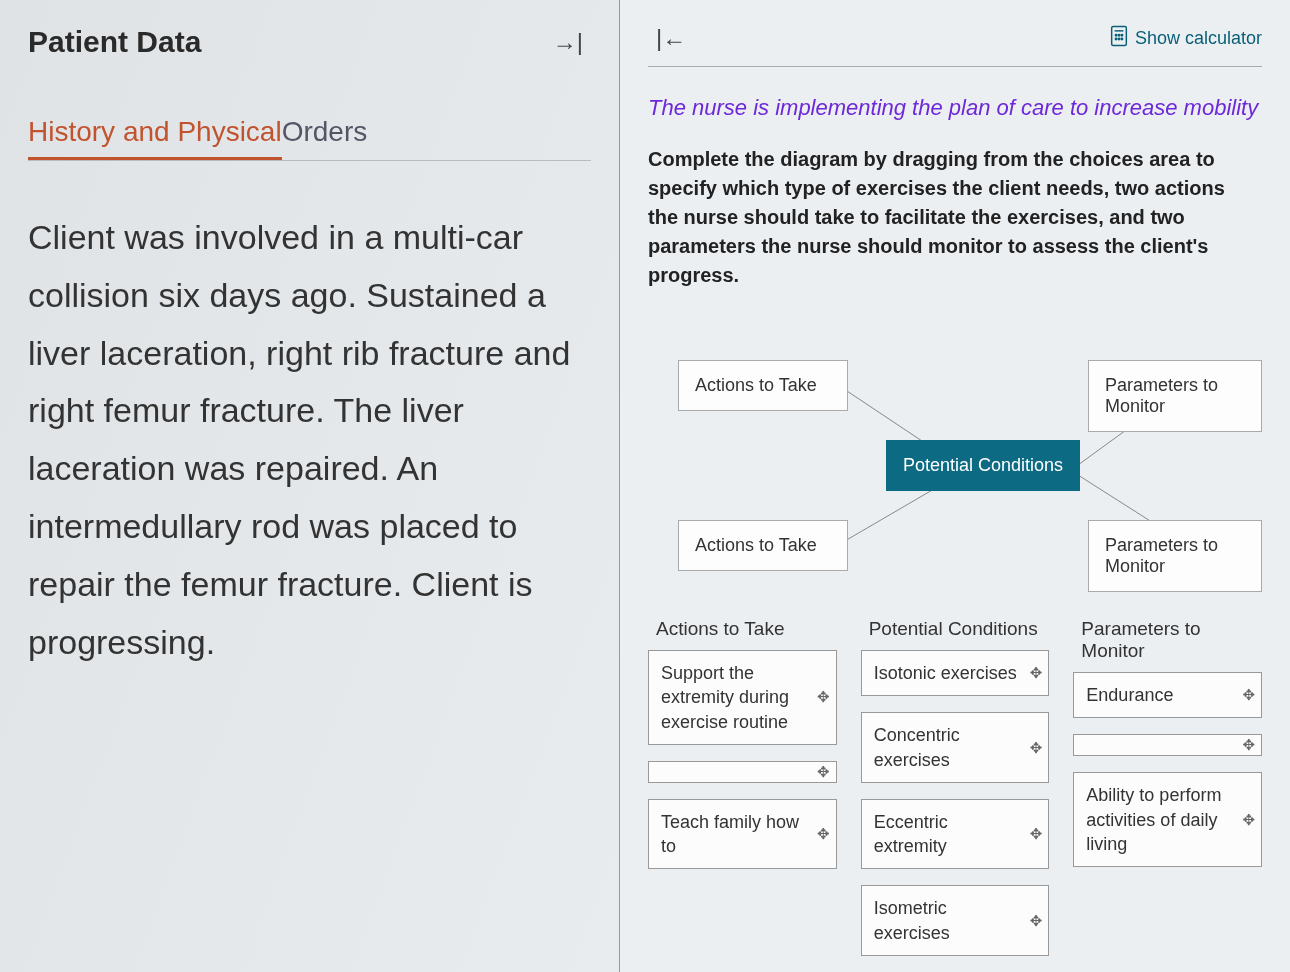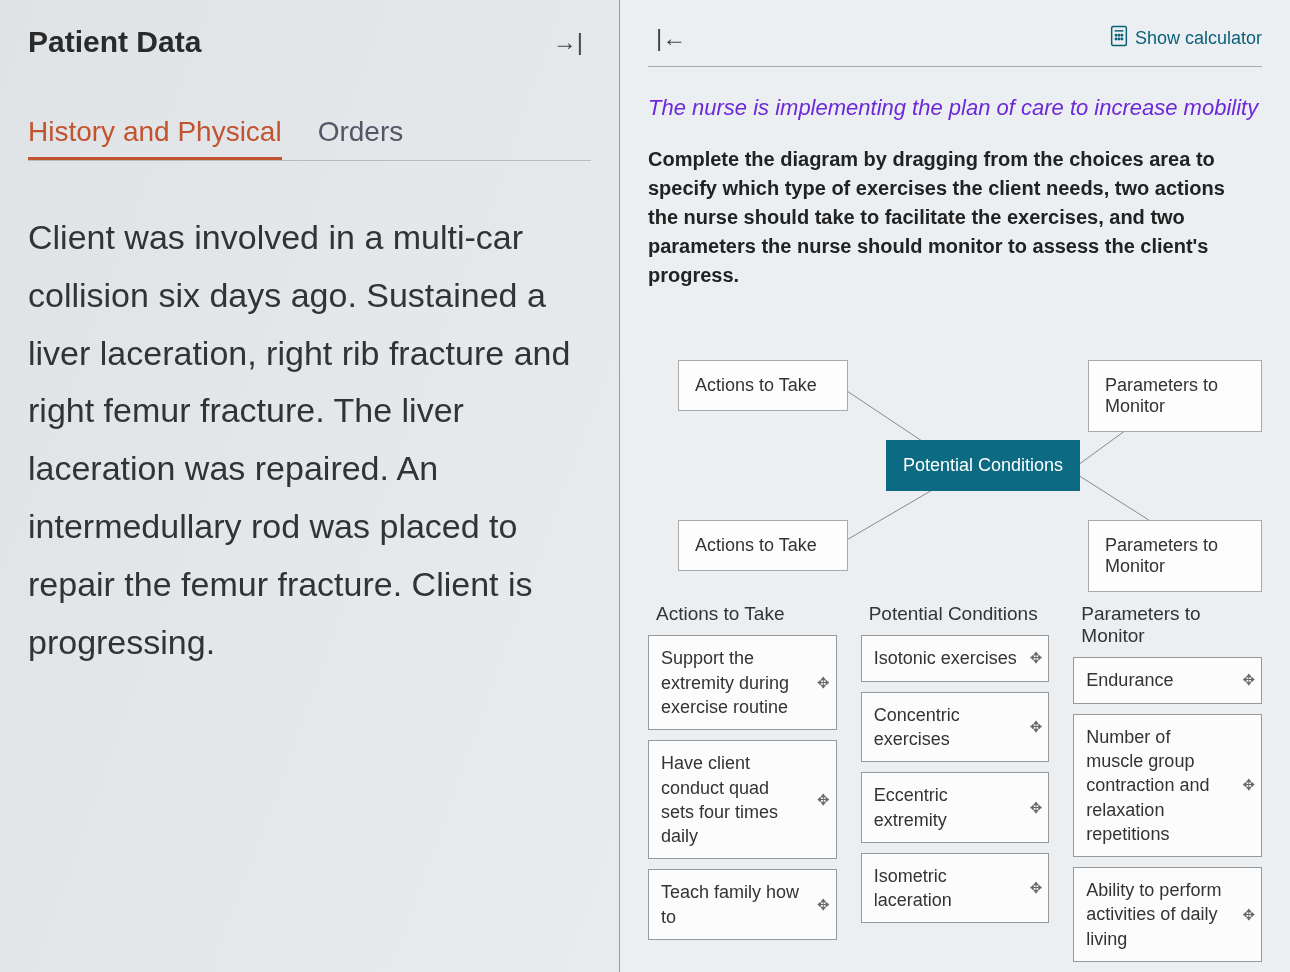--- a/index.html
+++ b/index.html
@@ -35,21 +35,20 @@
     color: #2a2a2a;
   }
   .collapse-icon {
     font-size: 24px;
     color: #444;
     cursor: pointer;
     padding: 4px 8px;
   }
   .tabs {
     display: flex;
-    gap: 36px;
     margin-top: 56px;
     border-bottom: 1px solid #bbb;
     padding-bottom: 2px;
   }
   .tab {
     font-size: 28px;
     color: #556;
     padding-bottom: 10px;
     cursor: pointer;
     position: relative;
@@ -167,21 +166,21 @@
     color: #333;
     margin: 0 0 10px 8px;
   }
   .choice-item {
     position: relative;
     background: #fcfcfc;
     border: 1px solid #999;
     padding: 10px 30px 10px 12px;
     font-size: 18px;
     color: #333;
-    margin-bottom: 10px;
+    margin-bottom: 16px;
     cursor: grab;
     line-height: 1.35;
   }
   .drag-handle {
     position: absolute;
     right: 6px; top: 50%;
     transform: translateY(-50%);
     font-size: 15px;
     color: #666;
     pointer-events: none;
@@ -245,21 +244,20 @@
 
     <div class="choices">
 
       <div class="choice-col">
         <div class="choice-header">Actions to Take</div>
         <div class="choice-item">
           <span>Support the extremity during exercise routine</span>
           <span class="drag-handle">✥</span>
         </div>
         <div class="choice-item">
-          <span>Have client conduct quad sets four times daily</span>
           <span class="drag-handle">✥</span>
         </div>
         <div class="choice-item">
           <span>Teach family how to</span>
           <span class="drag-handle">✥</span>
         </div>
       </div>
 
       <div class="choice-col">
         <div class="choice-header">Potential Conditions</div>
@@ -269,33 +267,32 @@
         </div>
         <div class="choice-item">
           <span>Concentric exercises</span>
           <span class="drag-handle">✥</span>
         </div>
         <div class="choice-item">
           <span>Eccentric extremity</span>
           <span class="drag-handle">✥</span>
         </div>
         <div class="choice-item">
-          <span>Isometric laceration</span>
+          <span>Isometric exercises</span>
           <span class="drag-handle">✥</span>
         </div>
       </div>
 
       <div class="choice-col">
         <div class="choice-header">Parameters to Monitor</div>
         <div class="choice-item">
           <span>Endurance</span>
           <span class="drag-handle">✥</span>
         </div>
         <div class="choice-item">
-          <span>Number of muscle group contraction and relaxation repetitions</span>
           <span class="drag-handle">✥</span>
         </div>
         <div class="choice-item">
           <span>Ability to perform activities of daily living</span>
           <span class="drag-handle">✥</span>
         </div>
       </div>
 
     </div>
   </div>

